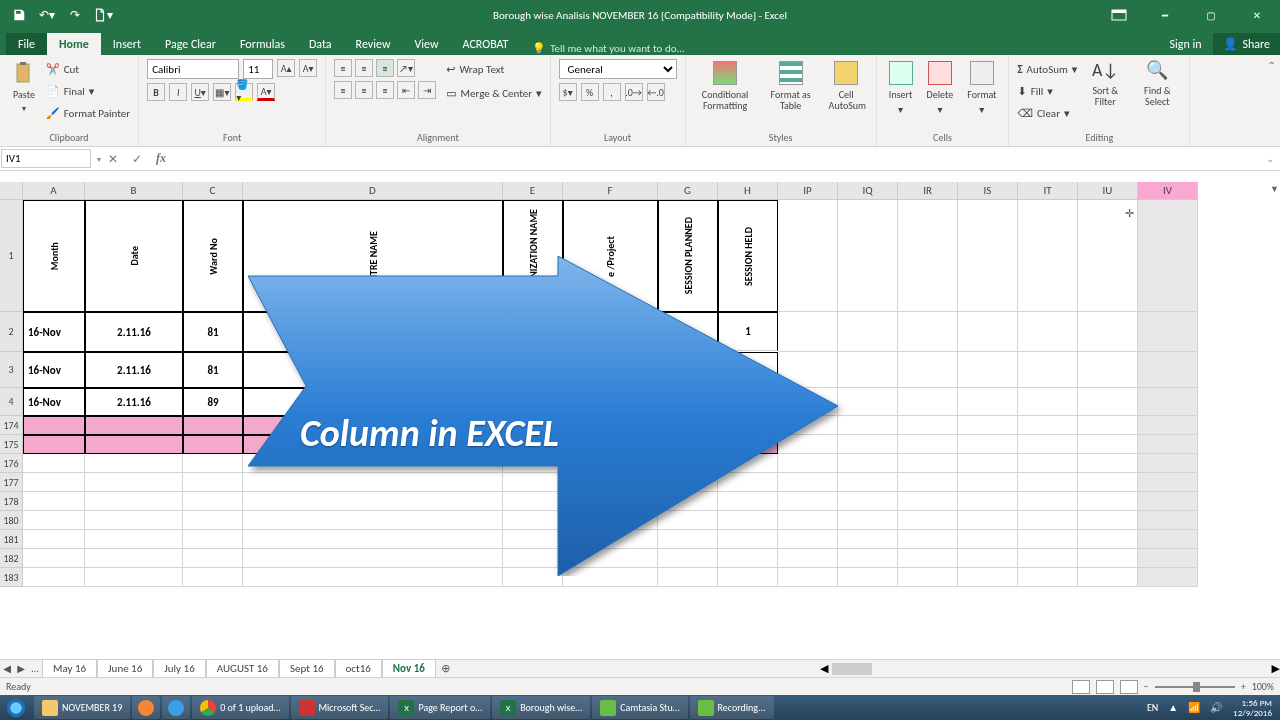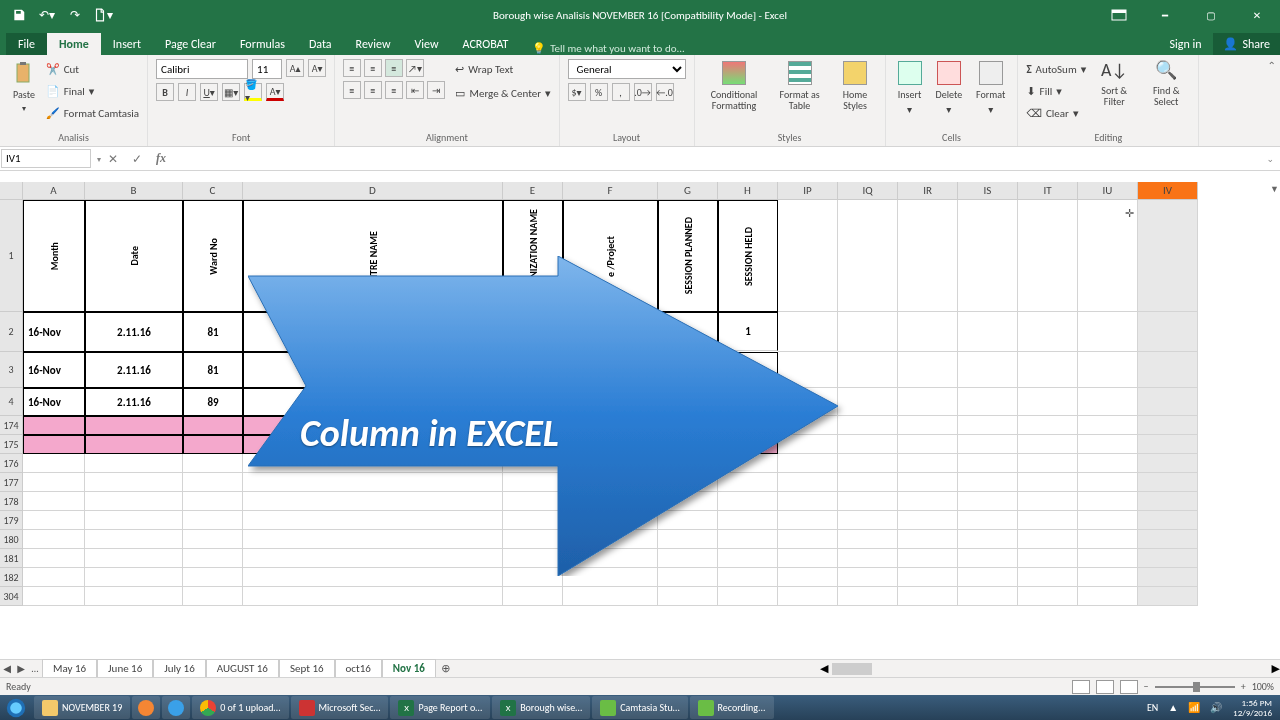--- a/index.html
+++ b/index.html
@@ -41,21 +41,21 @@
 .namebox { width:90px; border:1px solid #ccc; font-size:11px; padding:2px 4px; margin:1px 6px 1px 1px; background:#fff; }
 .fbar-btn { width:24px; text-align:center; color:#777; font-size:12px; }
 .fx { font-style:italic; font-weight:bold; font-family:'Times New Roman',serif; }
 .fml-input { flex:1; border:none; font-size:11px; padding:0 4px; outline:none; }
 
 
 .gridwrap { position:absolute; top:182px; left:0; right:0; bottom:61px; overflow:hidden; background:#fff; }
 .colhdrs { display:flex; height:18px; font-size:11px; color:#444; }
 .corner { width:23px; height:18px; background:#e6e6e6; border-right:1px solid #ccc; border-bottom:1px solid #ccc; }
 .ch { background:#e6e6e6; border-right:1px solid #ccc; border-bottom:1px solid #ccc; display:flex; align-items:center; justify-content:center; }
-.ch.sel { background:#f97316; }
+.ch.sel { background:#f9a8d4; }
 .rows { display:flex; flex-direction:column; }
 .row { display:flex; height:19px; font-size:11px; }
 .rh { width:23px; background:#e6e6e6; border-right:1px solid #ccc; border-bottom:1px solid #ccc; display:flex; align-items:center; justify-content:center; font-size:10px; color:#444; }
 .cell { border-right:1px solid #d4d4d4; border-bottom:1px solid #d4d4d4; display:flex; align-items:center; justify-content:center; overflow:hidden; background:#fff; }
 .cell.b { border:1px solid #000; }
 .cell.pink { background:#f4a8cc; }
 .cell.selCol { background:#e8e8e8; }
 .vtext { writing-mode:vertical-rl; transform:rotate(180deg); font-size:10px; font-weight:bold; white-space:nowrap; }
 
 
@@ -153,25 +153,25 @@
         <span style="font-size:8px">▾</span>
       </div>
       <div class="stackrow">
         <div class="smbtn">
             <span>✂️</span>
             <span>Cut</span>
           </div>
         <div class="smbtn"><span>📄</span><span>Final</span>▾</div>
         <div class="smbtn">
             <span>🖌️</span>
-            <span>Format Camtasia</span>
+            <span>Format Painter</span>
           </div>
       </div>
     </div>
-    <div class="group-label">Analisis</div>
+    <div class="group-label">Clipboard</div>
   </div>
 
   <div class="group">
     <div class="group-body" style="flex-direction:column;gap:4px">
       <div style="display:flex;gap:4px">
         <input style="width: 92px;" value="Calibri">
         <input style="width: 30px;" value="11">
         <span class="square">A▴</span>
         <span class="square">A▾</span>
       </div>
@@ -238,21 +238,21 @@
       <div class="bigbtn">
           <div class="ico" style="background:linear-gradient(#e77,#7d7);border:1px solid #999"></div>
           <span style="width:55px">Conditional Formatting</span>
         </div>
       <div class="bigbtn">
           <div class="ico" style="background:repeating-linear-gradient(#5a9 0 4px,#fff 4px 8px);border:1px solid #999"></div>
           <span style="width:48px">Format as Table</span>
         </div>
       <div class="bigbtn">
           <div class="ico" style="background:#f3d36b;border:1px solid #999"></div>
-          <span style="width:35px">Home Styles</span>
+          <span style="width:35px">Cell AutoSum</span>
         </div>
     </div>
     <div class="group-label">Styles</div>
   </div>
 
   <div class="group">
     <div class="group-body">
       <div class="bigbtn"><div class="ico" style="border:1px solid #5a9;background:#dfe"></div><span>Insert</span>▾</div>
       <div class="bigbtn"><div class="ico" style="border:1px solid #c55;background:#fdd"></div><span>Delete</span>▾</div>
       <div class="bigbtn"><div class="ico" style="border:1px solid #999;background:#eee"></div><span>Format</span>▾</div>
@@ -483,38 +483,20 @@
         <div class="cell" style="width: 60px; height: 19px;"></div>
         <div class="cell" style="width: 60px; height: 19px;"></div>
         <div class="cell" style="width: 60px; height: 19px;"></div>
         <div class="cell" style="width: 60px; height: 19px;"></div>
         <div class="cell" style="width: 60px; height: 19px;"></div>
         <div class="cell" style="width: 60px; height: 19px;"></div>
         <div class="cell" style="width: 60px; height: 19px;"></div>
         <div class="cell selCol" style="width: 60px; height: 19px;"></div>
       </div>
       <div class="row" style="height: 19px;">
-        <div class="rh">179</div>
-        <div class="cell" style="width: 62px; height: 19px;"></div>
-        <div class="cell" style="width: 98px; height: 19px;"></div>
-        <div class="cell" style="width: 60px; height: 19px;"></div>
-        <div class="cell" style="width: 260px; height: 19px;"></div>
-        <div class="cell" style="width: 60px; height: 19px;"></div>
-        <div class="cell" style="width: 95px; height: 19px;"></div>
-        <div class="cell" style="width: 60px; height: 19px;"></div>
-        <div class="cell" style="width: 60px; height: 19px;"></div>
-        <div class="cell" style="width: 60px; height: 19px;"></div>
-        <div class="cell" style="width: 60px; height: 19px;"></div>
-        <div class="cell" style="width: 60px; height: 19px;"></div>
-        <div class="cell" style="width: 60px; height: 19px;"></div>
-        <div class="cell" style="width: 60px; height: 19px;"></div>
-        <div class="cell" style="width: 60px; height: 19px;"></div>
-        <div class="cell selCol" style="width: 60px; height: 19px;"></div>
-      </div>
-      <div class="row" style="height: 19px;">
         <div class="rh">180</div>
         <div class="cell" style="width: 62px; height: 19px;"></div>
         <div class="cell" style="width: 98px; height: 19px;"></div>
         <div class="cell" style="width: 60px; height: 19px;"></div>
         <div class="cell" style="width: 260px; height: 19px;"></div>
         <div class="cell" style="width: 60px; height: 19px;"></div>
         <div class="cell" style="width: 95px; height: 19px;"></div>
         <div class="cell" style="width: 60px; height: 19px;"></div>
         <div class="cell" style="width: 60px; height: 19px;"></div>
         <div class="cell" style="width: 60px; height: 19px;"></div>
@@ -555,21 +537,21 @@
         <div class="cell" style="width: 60px; height: 19px;"></div>
         <div class="cell" style="width: 60px; height: 19px;"></div>
         <div class="cell" style="width: 60px; height: 19px;"></div>
         <div class="cell" style="width: 60px; height: 19px;"></div>
         <div class="cell" style="width: 60px; height: 19px;"></div>
         <div class="cell" style="width: 60px; height: 19px;"></div>
         <div class="cell" style="width: 60px; height: 19px;"></div>
         <div class="cell selCol" style="width: 60px; height: 19px;"></div>
       </div>
       <div class="row" style="height: 19px;">
-        <div class="rh">304</div>
+        <div class="rh">183</div>
         <div class="cell" style="width: 62px; height: 19px;"></div>
         <div class="cell" style="width: 98px; height: 19px;"></div>
         <div class="cell" style="width: 60px; height: 19px;"></div>
         <div class="cell" style="width: 260px; height: 19px;"></div>
         <div class="cell" style="width: 60px; height: 19px;"></div>
         <div class="cell" style="width: 95px; height: 19px;"></div>
         <div class="cell" style="width: 60px; height: 19px;"></div>
         <div class="cell" style="width: 60px; height: 19px;"></div>
         <div class="cell" style="width: 60px; height: 19px;"></div>
         <div class="cell" style="width: 60px; height: 19px;"></div>

